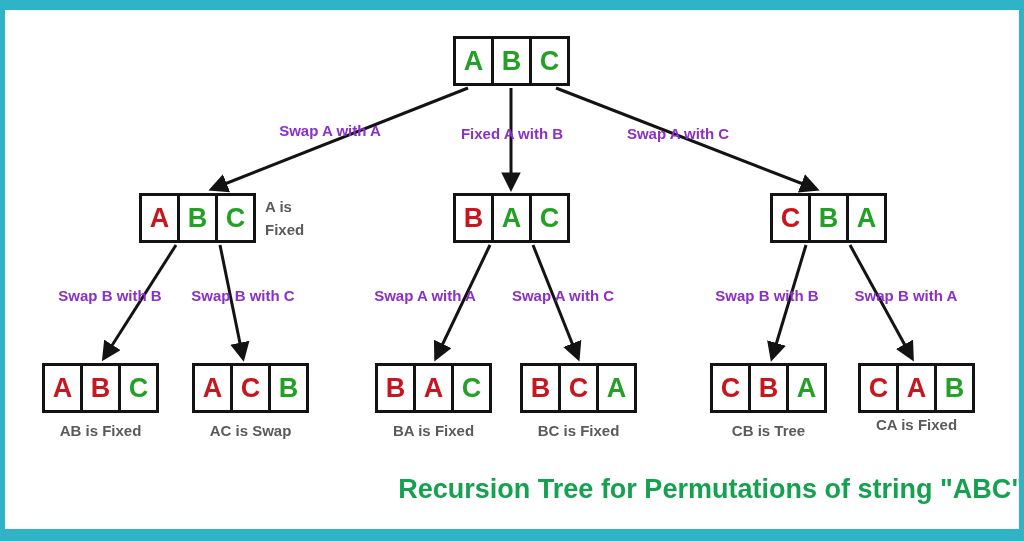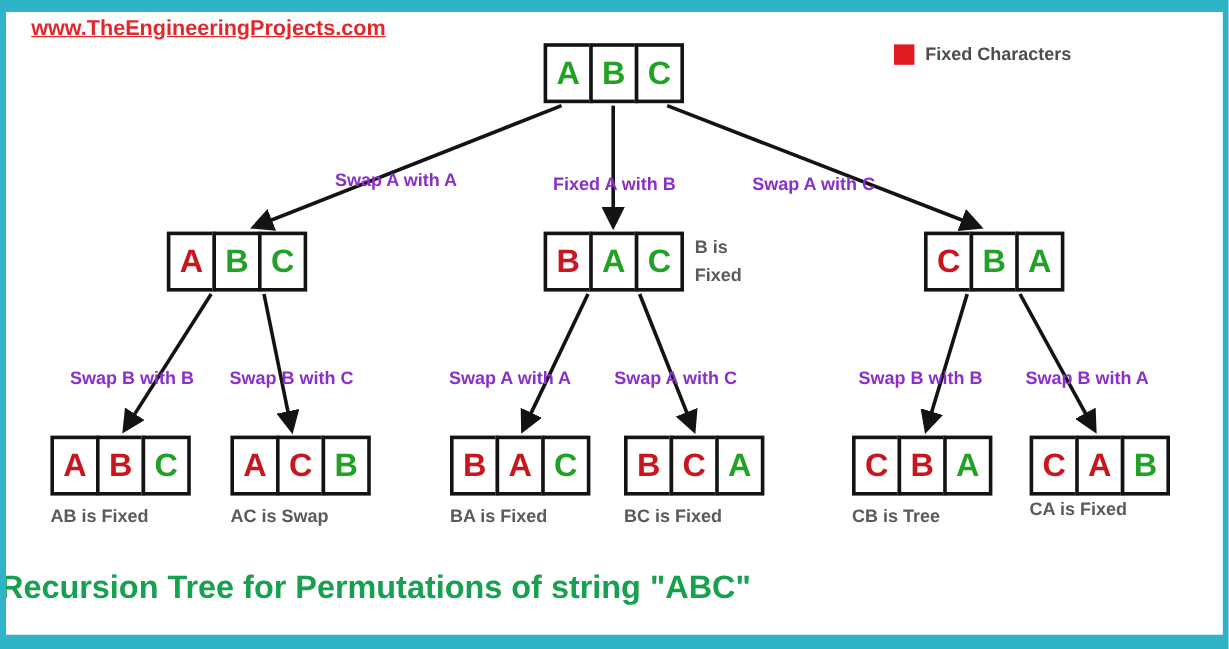--- a/index.html
+++ b/index.html
@@ -11,41 +11,36 @@
   .legend-swatch { width: 17px; height: 17px; background: var(--legend-swatch, #e01b24); display: inline-block; }
   .legend-label { color: #4d4d4d; font-weight: bold; font-size: 15px; }
   svg.edges { position: absolute; inset: 0; z-index: 1; pointer-events: none; }
   .node { position: absolute; display: flex; z-index: 2; }
   .cell { width: 41px; height: 50px; border: 3px solid #131313; background: #ffffff;
           display: flex; align-items: center; justify-content: center; font-size: 27px; font-weight: bold; }
   .cell + .cell { margin-left: -3px; }
   .letter.fixed { color: var(--fixed, #c9161e); }
   .letter.free  { color: var(--free, #23a126); }
   .edge-label { position: absolute; width: 130px; text-align: center; color: var(--edge-label, #8b2fc9);
-                font-weight: bold; font-size: 15px; z-index: 3; margin-top: 20px; }
+                font-weight: bold; font-size: 15px; z-index: 3; }
   .side-label { position: absolute; width: 54px; color: var(--side-label, #5a5a5a); font-weight: bold;
                 font-size: 15px; line-height: 1.5; z-index: 3; }
-  .leaf-label { position: absolute; width: 117px; text-align: left; color: var(--side-label, #5a5a5a);
+  .leaf-label { position: absolute; width: 117px; text-align: center; color: var(--side-label, #5a5a5a);
                 font-weight: bold; font-size: 15px; z-index: 3; }
-  .title { position: absolute; left: 0; right: 0; top: 474px; text-align: left; color: var(--title, #16a150);
+  .title { position: absolute; left: 0; right: 0; top: 474px; text-align: right; color: var(--title, #16a150);
            font-weight: bold; font-size: 27px; z-index: 3; }
 </style>
 </head>
 <body>
 
 <div class="canvas">
 
   <div class="frame"></div>
 
-  <div class="watermark">www.TheEngineeringProjects.com</div>
 
-  <div class="legend">
-    <span class="legend-swatch"></span>
-    <span class="legend-label">Fixed Characters</span>
-  </div>
 
   <svg class="edges" width="1024" height="541" viewBox="0 0 1024 541">
     <defs>
       <marker id="arrow" viewBox="0 0 10 10" refX="8" refY="5" markerWidth="6.5" markerHeight="6.5" orient="auto-start-reverse">
         <path d="M0,0 L10,5 L0,10 z" fill="#131313"></path>
       </marker>
     </defs>
     <line x1="468" y1="88" x2="212" y2="189" stroke="#131313" stroke-width="3" marker-end="url(#arrow)"></line>
     <line x1="511" y1="88" x2="511" y2="188" stroke="#131313" stroke-width="3" marker-end="url(#arrow)"></line>
     <line x1="556" y1="88" x2="816" y2="189" stroke="#131313" stroke-width="3" marker-end="url(#arrow)"></line>
@@ -65,27 +60,27 @@
 
   <div class="edge-label" style="left:265px;top:122px">Swap A with A</div>
   <div class="edge-label" style="left:447px;top:125px">Fixed A with B</div>
   <div class="edge-label" style="left:613px;top:125px">Swap A with C</div>
 
   <div class="node" style="left:139px;top:193px">
     <span class="cell letter fixed">A</span>
     <span class="cell letter free">B</span>
     <span class="cell letter free">C</span>
   </div>
+  <div class="side-label" style="left:265px;top:196px">A is Fixed</div>
 
   <div class="node" style="left:453px;top:193px">
     <span class="cell letter fixed">B</span>
     <span class="cell letter free">A</span>
     <span class="cell letter free">C</span>
   </div>
-  <div class="side-label" style="left:579px;top:196px">B is Fixed</div>
 
   <div class="node" style="left:770px;top:193px">
     <span class="cell letter fixed">C</span>
     <span class="cell letter free">B</span>
     <span class="cell letter free">A</span>
   </div>
 
   <div class="edge-label" style="left:45px;top:287px">Swap B with B</div>
   <div class="edge-label" style="left:178px;top:287px">Swap B with C</div>
   <div class="edge-label" style="left:360px;top:287px">Swap A with A</div>

